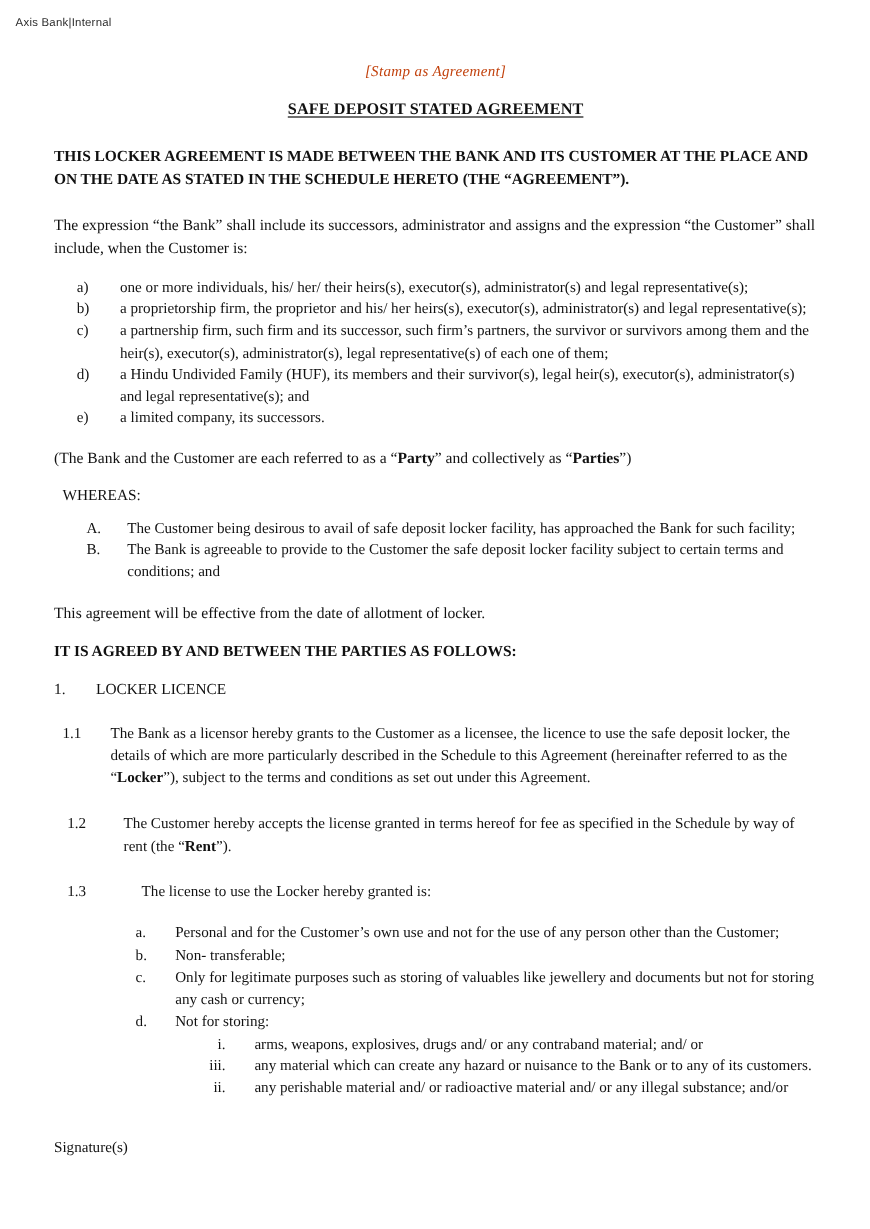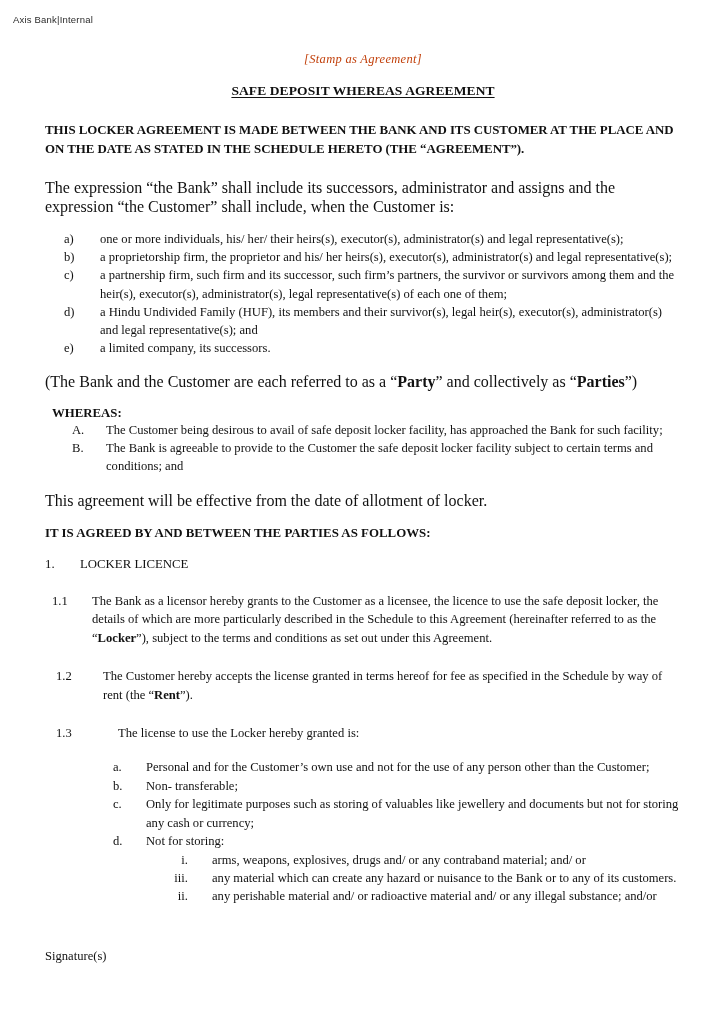--- a/index.html
+++ b/index.html
@@ -57,21 +57,21 @@
     font-size: 13.5px;
     margin: 0 0 22px 0;
     letter-spacing: 0.1px;
   }
   .doc-title span {
     text-decoration: underline;
     text-underline-offset: 2px;
   }
 
   .para {
-    font-size: 16px;
+    font-size: 13px;
     line-height: 18.5px;
     margin: 0 0 14px 0;
     text-align: left;
   }
   .para.intro-bold {
     font-weight: bold;
     font-size: 12.9px;
     line-height: 19px;
     margin-bottom: 20px;
     letter-spacing: -0.05px;
@@ -95,23 +95,23 @@
     margin-left: 12px;
   }
 
   
   .list-alpha { margin: 0 0 16px 0; padding-left: 19px; }
   .list-alpha .mk { width: 24px; }
   .list-alpha .tx { width: 593px; }
 
   
   .whereas-head {
-    font-weight: bold;
+    font-weight: normal;
     font-size: 12.8px;
-    margin: 0 0 0 7px;
+    margin: 0 0 10px 7px;
   }
   .list-upper { margin: 0 0 16px 0; padding-left: 27px; }
   .list-upper .mk { width: 22px; }
   .list-upper .tx { width: 587px; }
 
   .agreed-head {
     font-weight: bold;
     font-size: 12.9px;
     margin: 16px 0 16px 0;
   }
@@ -174,21 +174,21 @@
 <body>
 
 <div class="page">
 
   <div class="doc-header">Axis Bank|Internal</div>
 
   <div class="content">
 
     <p class="stamp-note">[Stamp as Agreement]</p>
 
-    <h1 class="doc-title"><span>SAFE DEPOSIT WHEREAS AGREEMENT</span></h1>
+    <h1 class="doc-title"><span>SAFE DEPOSIT STATED AGREEMENT</span></h1>
 
     <p class="para intro-bold">THIS LOCKER AGREEMENT IS MADE BETWEEN THE BANK AND ITS CUSTOMER AT THE PLACE AND ON THE DATE AS STATED IN THE SCHEDULE HERETO (THE “AGREEMENT”).</p>
 
     <p class="para">The expression “the Bank” shall include its successors, administrator and assigns and the expression “the Customer” shall include,  when the Customer is:</p>
 
     <div class="list-alpha">
       <div class="lrow">
         <span class="mk">a)</span>
         <span class="tx">one or more individuals, his/ her/ their heirs(s), executor(s), administrator(s) and legal representative(s);</span>
       </div>

